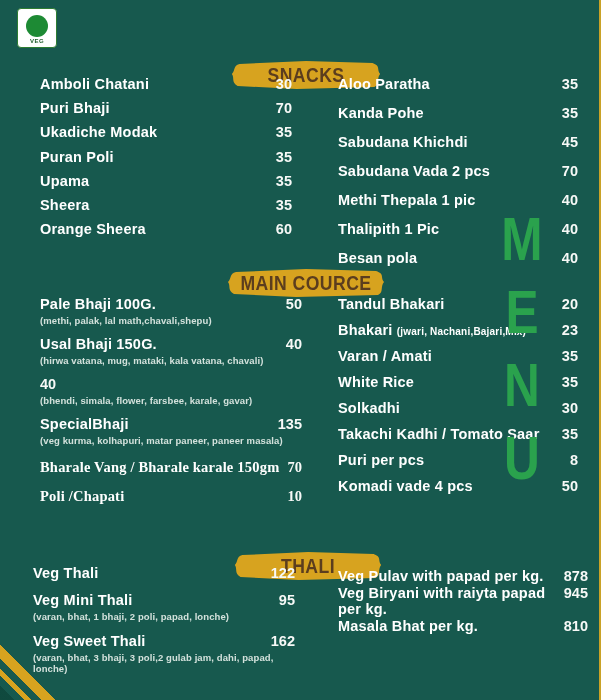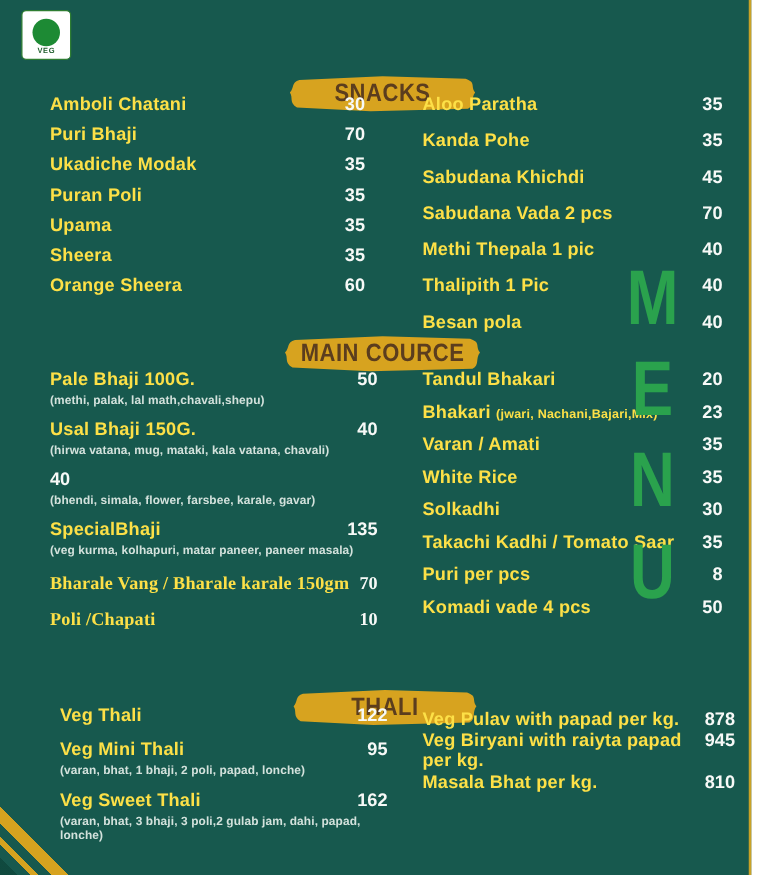--- a/index.html
+++ b/index.html
@@ -26,31 +26,31 @@
     position:absolute;inset:0;display:flex;align-items:center;justify-content:center;
     font-size:20px;font-weight:700;color:#5b3d1e;letter-spacing:.5px;
     transform:scaleX(.88);
   }
   .banner-snacks{left:230px;top:30px;width:152px;}
   .banner-main{left:226px;top:238px;width:160px;}
   .banner-thali{left:233px;top:521px;width:150px;}
   
   .col{position:absolute;display:flex;flex-direction:column;}
   .row{display:flex;justify-content:space-between;align-items:baseline;}
-  .nm{font-size:14.5px;font-weight:700;color:#fde047;letter-spacing:.2px;transform-origin:left center;}
+  .nm{font-size:14.5px;font-weight:700;color:#ffffff;letter-spacing:.2px;transform-origin:left center;}
   .pr{font-size:14.5px;font-weight:700;color:#f7f9f7;}
   .desc{font-size:9.5px;font-weight:600;color:rgba(238,245,240,.88);margin-top:3px;letter-spacing:.1px;}
   .note{font-size:10px;font-weight:700;}
   .snacks-left{left:40px;top:76px;width:252px;gap:8.2px;}
   .snacks-right{left:338px;top:76px;width:240px;gap:13px;}
   .main-left{left:40px;top:296px;width:262px;}
   .main-left .block{margin-bottom:10px;}
   .main-left .block.noline{margin-bottom:9px;padding-top:3px;font-family:Liberation Serif, serif;}
   .main-right{left:338px;top:296px;width:240px;gap:10px;}
-  .thali-left{left:48px;top:565px;width:262px;}
+  .thali-left{left:33px;top:565px;width:262px;}
   .thali-left .block{margin-bottom:11px;}
   .thali-right{left:338px;top:568px;width:250px;gap:1px;}
   
   .menu-vertical{
     position:absolute;left:494px;top:202px;width:56px;text-align:center;
     color:#2aa24d;font-weight:800;font-size:62px;line-height:73px;
     transform:scaleX(.8);transform-origin:center top;
   }
   
   .corner-stripes{

